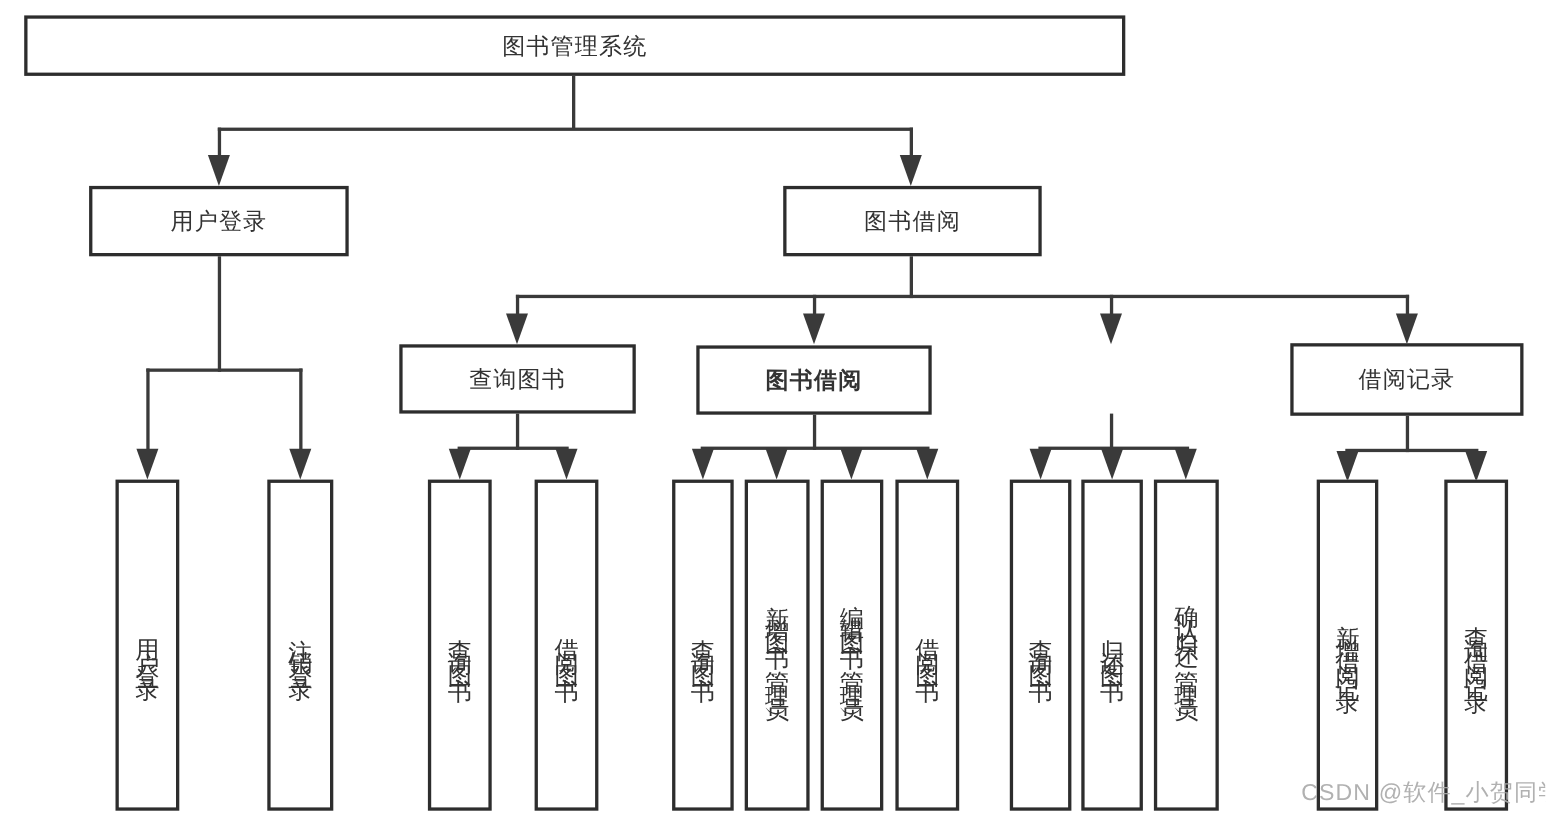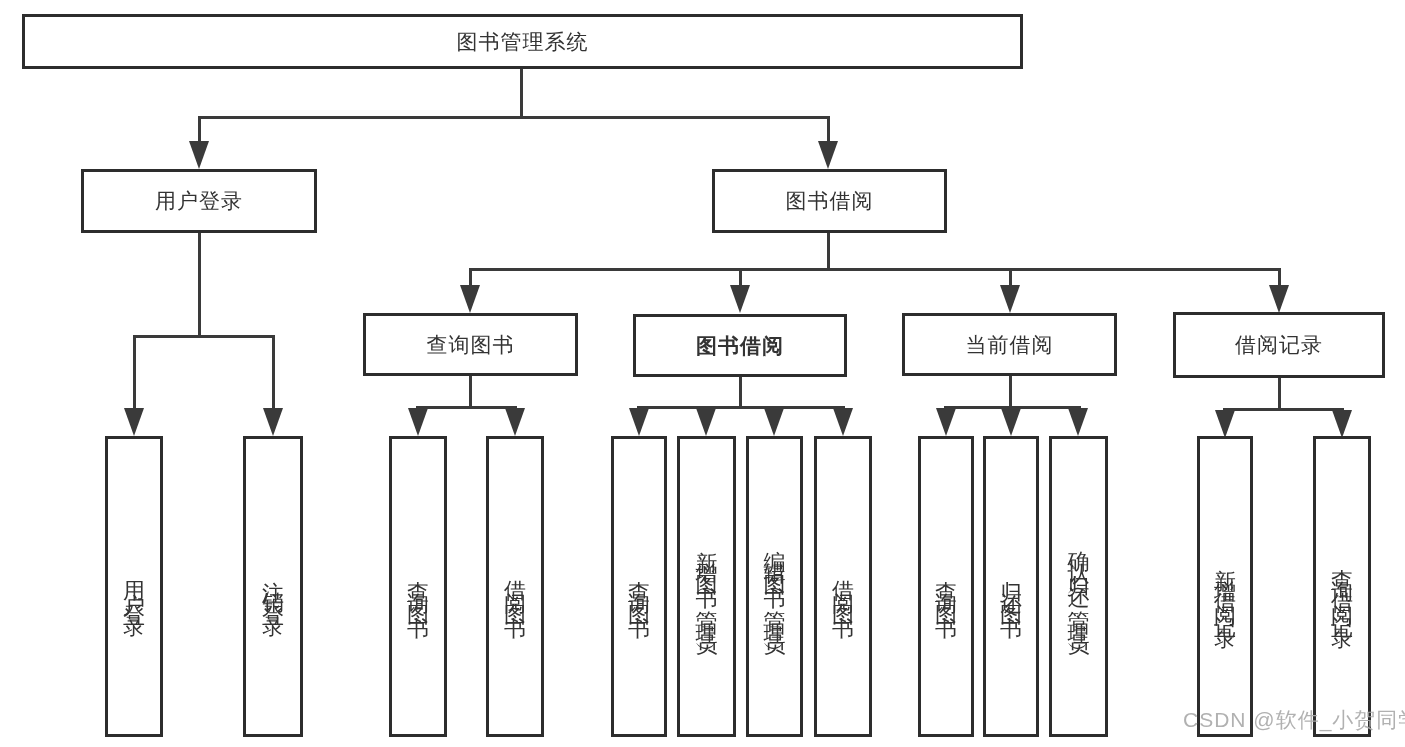--- a/index.html
+++ b/index.html
@@ -61,21 +61,20 @@
   <div class="arr" style="left:460px; top:285px;"></div>
   <div class="vl" style="left:739px; top:268px; height:19px;"></div>
   <div class="arr" style="left:730px; top:285px;"></div>
   <div class="vl" style="left:1009px; top:268px; height:19px;"></div>
   <div class="arr" style="left:1000px; top:285px;"></div>
   <div class="vl" style="left:1278px; top:268px; height:19px;"></div>
   <div class="arr" style="left:1269px; top:285px;"></div>
 
   <div class="box" style="left:363px; top:313px; width:215px; height:63px;">查询图书</div>
   <div class="box" style="left:633px; top:314px; width:214px; height:63px;font-weight:bold;">图书借阅</div>
-  <div class="box" style="left:902px; top:313px; width:215px; height:63px;">当前借阅</div>
   <div class="box" style="left:1173px; top:312px; width:212px; height:66px;">借阅记录</div>
 
   <div class="vl" style="left:469px; top:376px; height:33px;"></div>
   <div class="hl" style="left:416px; top:406px; width:101px;"></div>
   <div class="arr" style="left:408px; top:408px;"></div>
   <div class="arr" style="left:505px; top:408px;"></div>
 
   <div class="vl" style="left:739px; top:377px; height:32px;"></div>
   <div class="hl" style="left:637px; top:406px; width:208px;"></div>
   <div class="arr" style="left:629px; top:408px;"></div>

